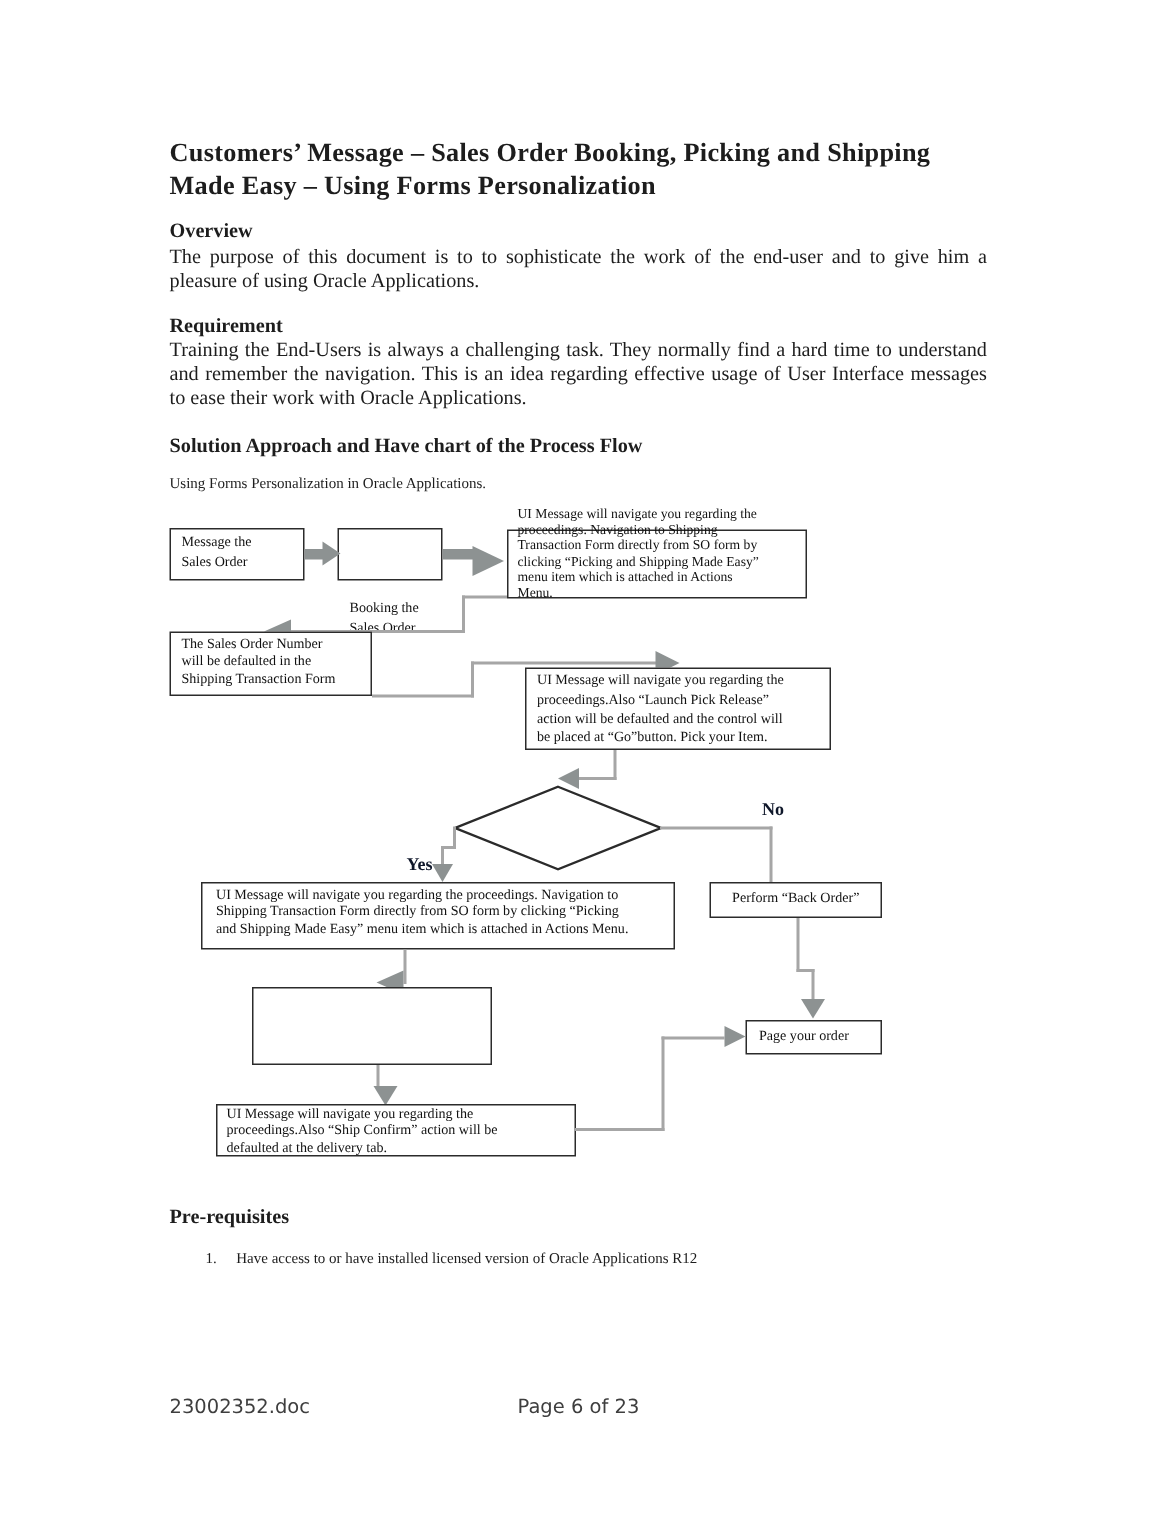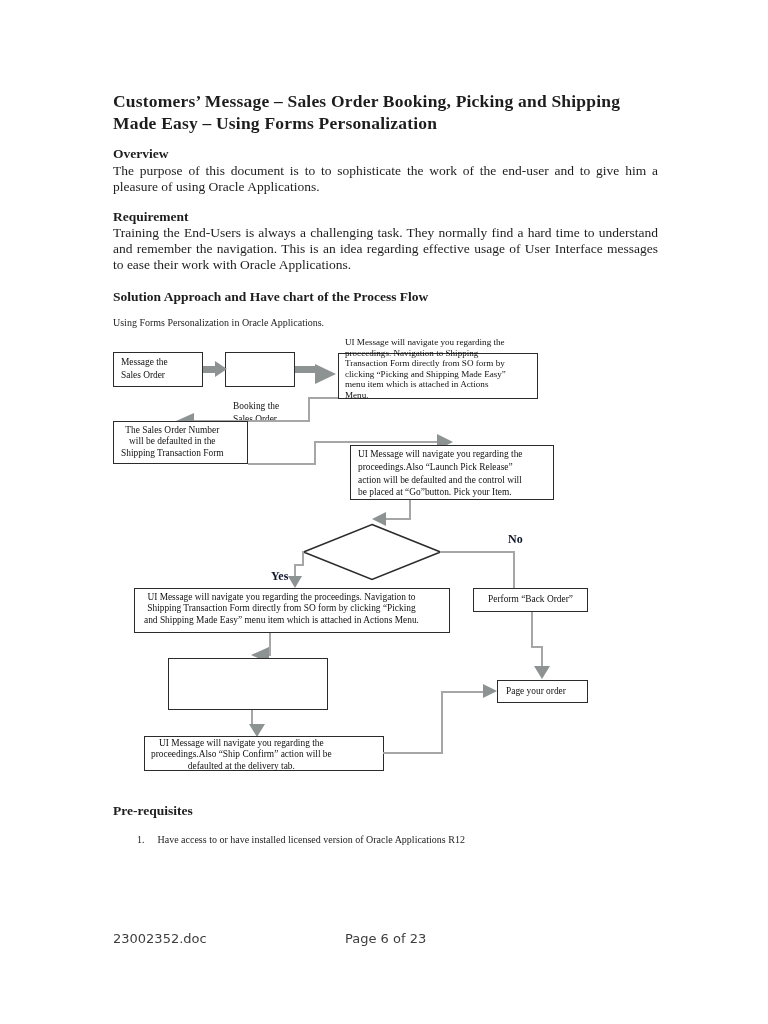--- a/index.html
+++ b/index.html
@@ -7,21 +7,21 @@
        font-family:"Liberation Serif","DejaVu Serif",serif;color:#1d1d1d;}
   .abs{position:absolute;}
   .title{font-size:17.5px;font-weight:bold;line-height:22px;letter-spacing:.2px;}
   .h2{font-size:13.5px;font-weight:bold;}
   .body-text{font-size:13.5px;line-height:16px;text-align:justify;}
   .plain{font-size:10px;}
   
   .fbox{position:absolute;background:#fff;border:1.4px solid #2b2b2b;box-sizing:border-box;}
   .ftxt{position:absolute;font-size:9.4px;line-height:12.8px;white-space:pre-line;color:#111;}
   .tight{line-height:10.6px;font-size:9.1px;}
-  .mid{line-height:11.4px;text-align:center;}
+  .mid{line-height:11.4px;}
   .ctr{text-align:center;}
   .hline{position:absolute;height:2px;background:#a6a6a6;}
   .vline{position:absolute;width:2px;background:#a6a6a6;}
   .tri{position:absolute;width:0;height:0;}
   .lbl{position:absolute;font-weight:bold;font-size:12px;color:#0f172a;}
   .shaft{position:absolute;background:#8d9292;}
   .footer{font-family:"DejaVu Sans","Liberation Sans",sans-serif;font-size:13px;color:#3e3e3e;}
 </style>
 </head>
 <body>

